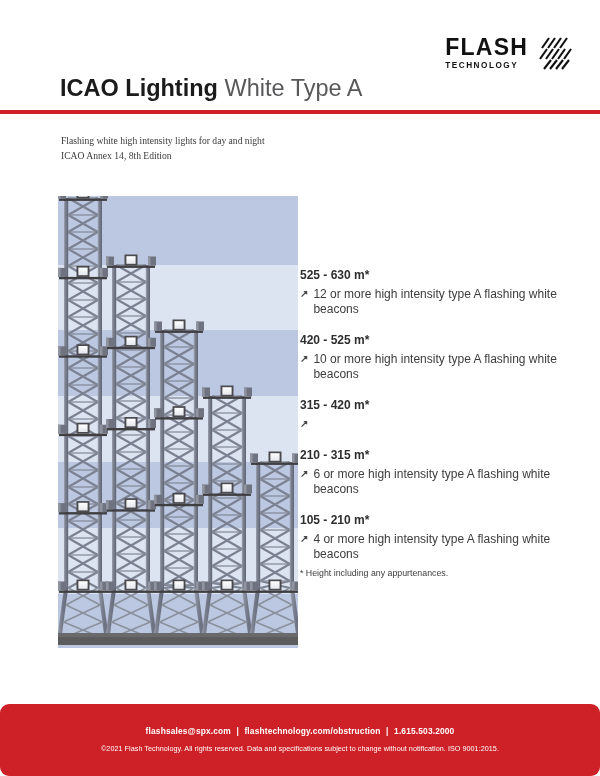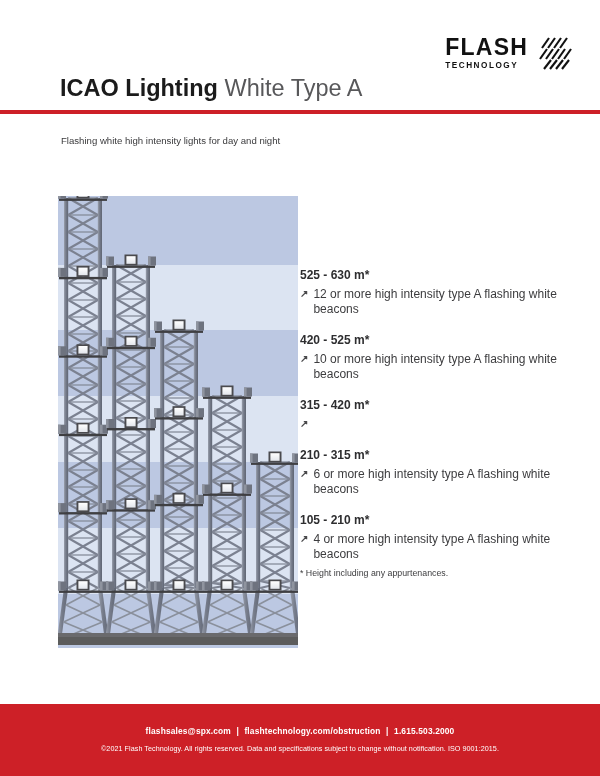--- a/index.html
+++ b/index.html
@@ -61,20 +61,21 @@
     background: #cd2027;
   }
 
   
   .subtitle {
     position: absolute;
     left: 61px; top: 133px;
     font-size: 9.6px;
     color: #3a3a3c;
     line-height: 15px;
+    font-family: Liberation Serif, serif;
   }
 
   
   .figure {
     position: absolute;
     left: 58px; top: 196px;
     width: 240px; height: 452px;
     background: #dce4f2;
     overflow: hidden;
   }
@@ -127,20 +128,21 @@
   }
 
   
   .footer {
     position: absolute;
     left: 0; top: 704px;
     width: 600px; height: 72px;
     background: #cd2027;
     color: #ffffff;
     text-align: center;
+    border-radius: 9px;
   }
   .footer-contact {
     font-size: 8.4px;
     font-weight: bold;
     padding-top: 22px;
     letter-spacing: 0.15px;
   }
   .footer-contact .sep { font-weight: bold; padding: 0 3px; }
   .footer-legal {
     font-size: 7.2px;
@@ -181,20 +183,21 @@
   <div class="title">
     <span class="bold">ICAO Lighting</span>
     <span class="light">White Type A</span>
   </div>
 
   <div class="rule-red"></div>
 </div>
 
 <div class="subtitle">
   <div>Flashing white high intensity lights for day and night</div>
+  <div>ICAO Annex 14, 8th Edition</div>
 </div>
 
 <div class="figure">
   <div id="bands">
       <div class="band" style="top: 0px; height: 69px; background: rgb(188, 200, 226);"></div>
       <div class="band" style="top: 134px; height: 66px; background: rgb(188, 200, 226);"></div>
       <div class="band" style="top: 266px; height: 66px; background: rgb(188, 200, 226);"></div>
       <div class="band" style="top: 398px; height: 54px; background: rgb(188, 200, 226);"></div>
     </div>
   <svg class="towers" viewBox="0 0 240 452">

